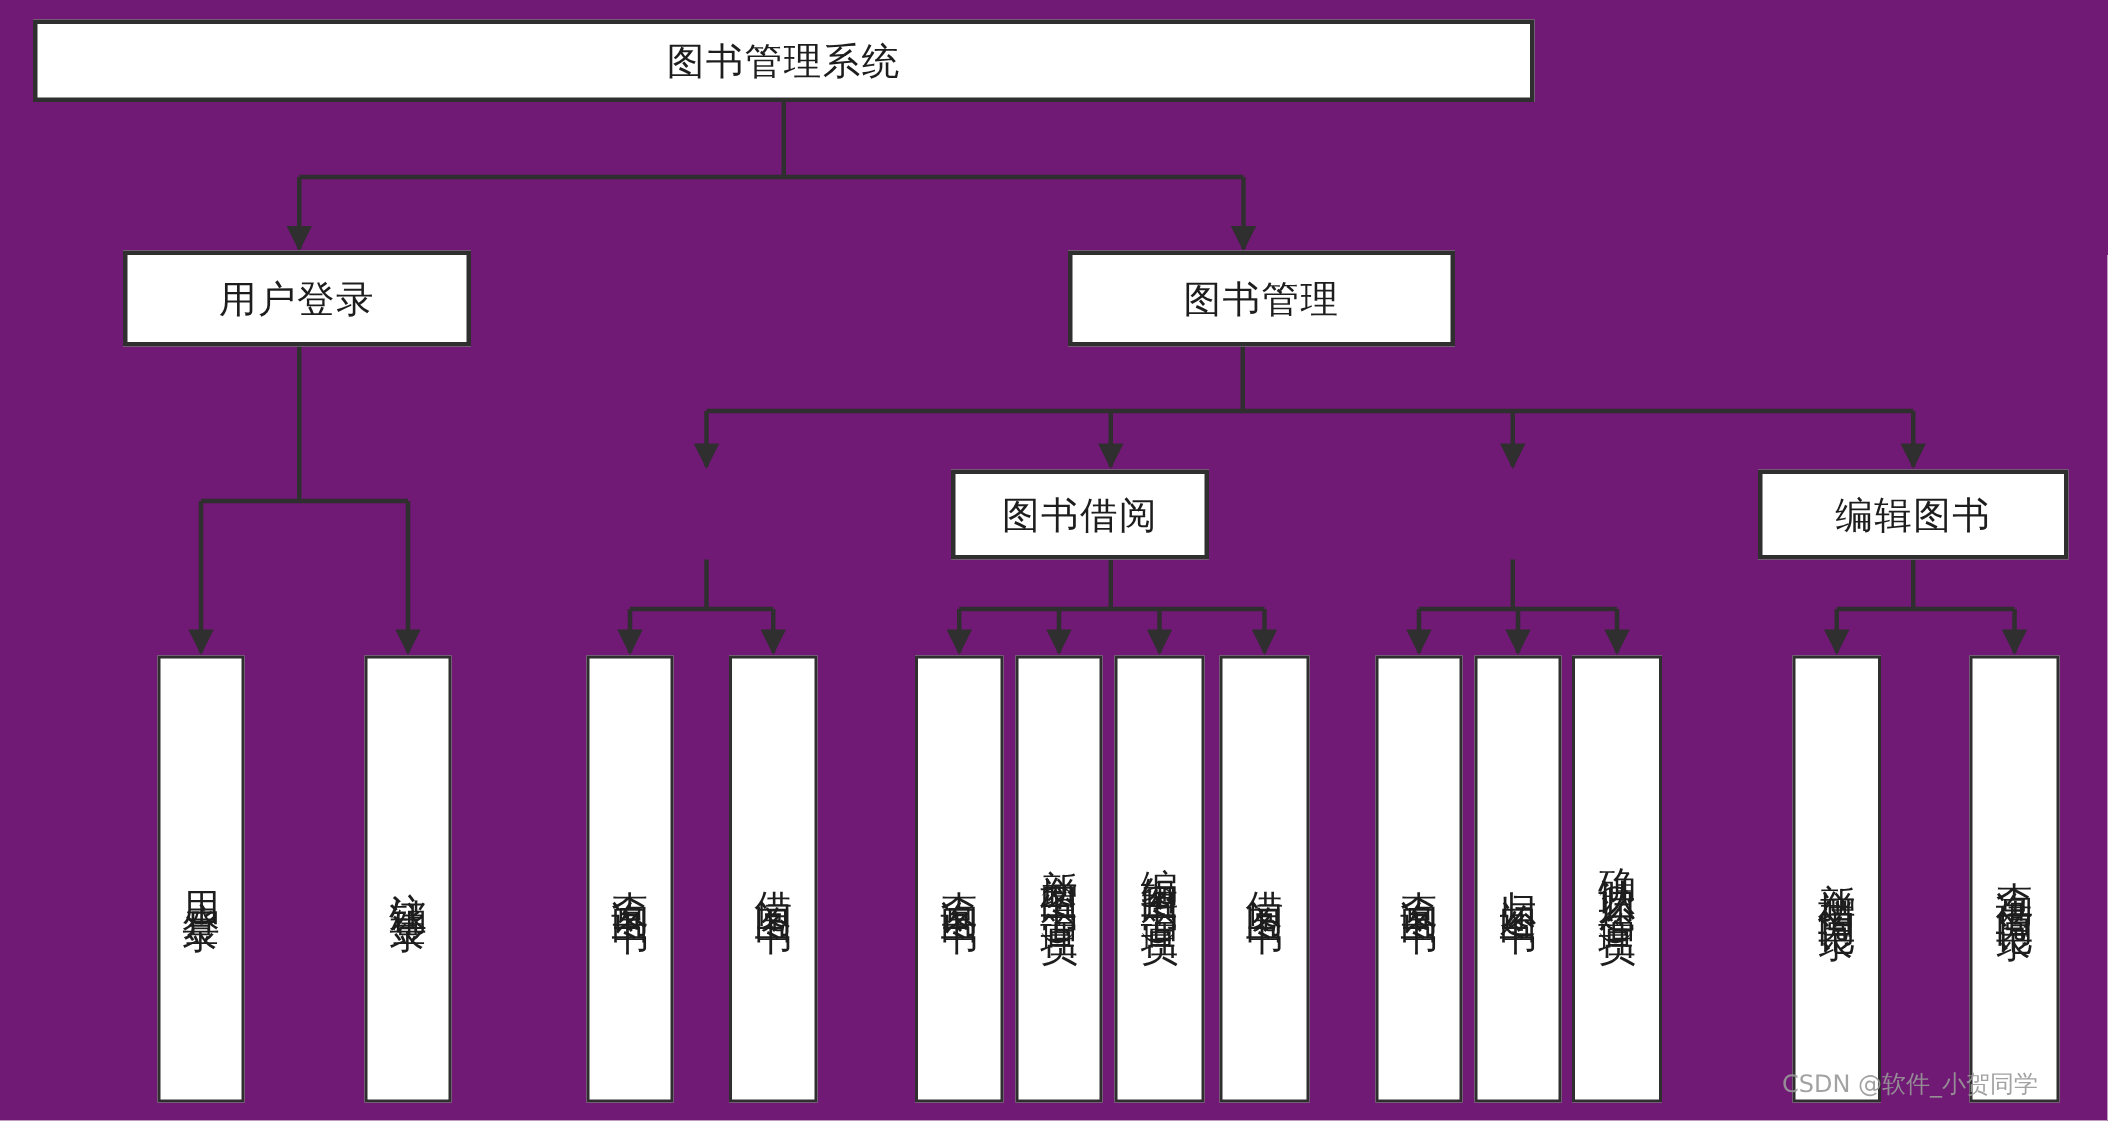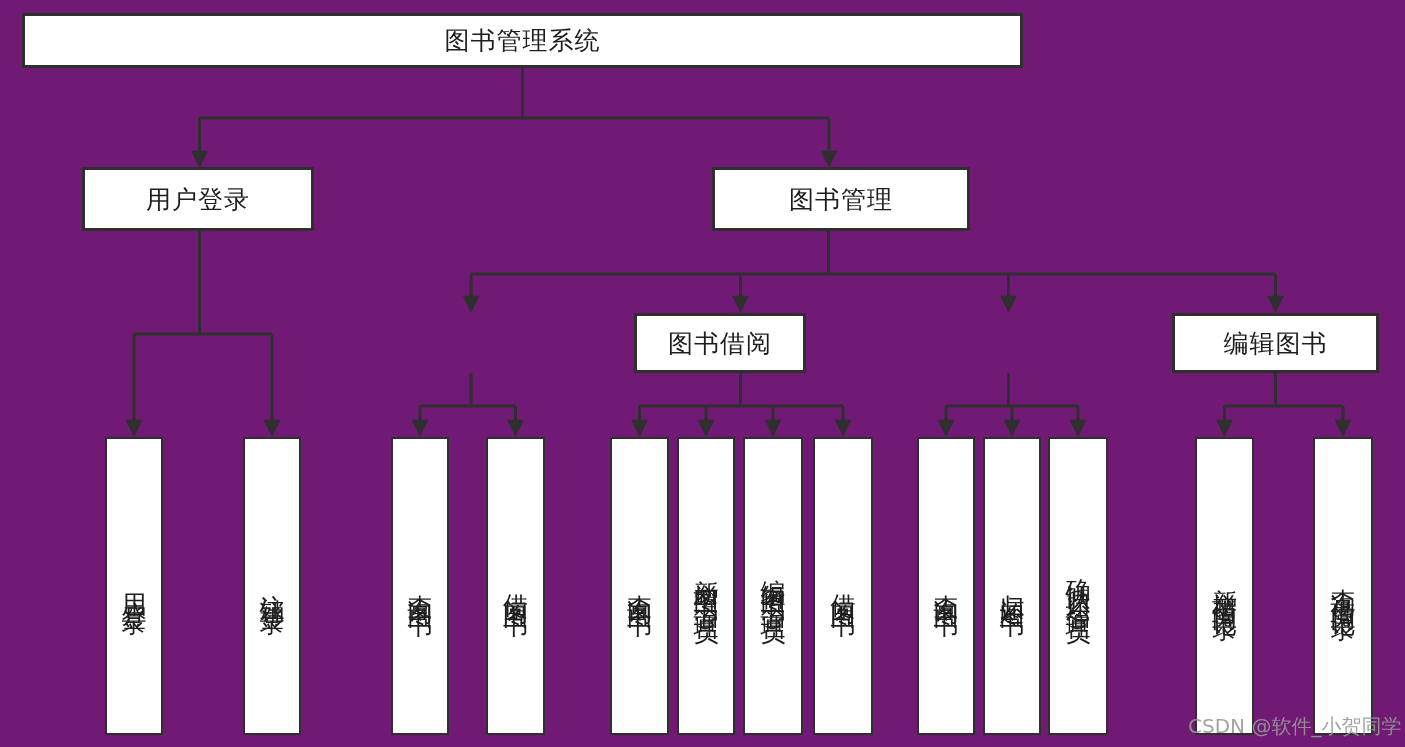--- a/index.html
+++ b/index.html
@@ -42,21 +42,21 @@
   .node.leaf span {
     writing-mode: vertical-rl;
     font-size: 25px;
     letter-spacing: 6px;
     line-height: 1;
   }
   .watermark {
     position: absolute;
     left: 1188px;
     top: 713px;
-    font-size: 20px;
+    font-size: 16px;
     color: #989898;
     white-space: nowrap;
     opacity: 0.9;
   }
 </style>
 </head>
 <body>
 
 <div class="stage">
 

